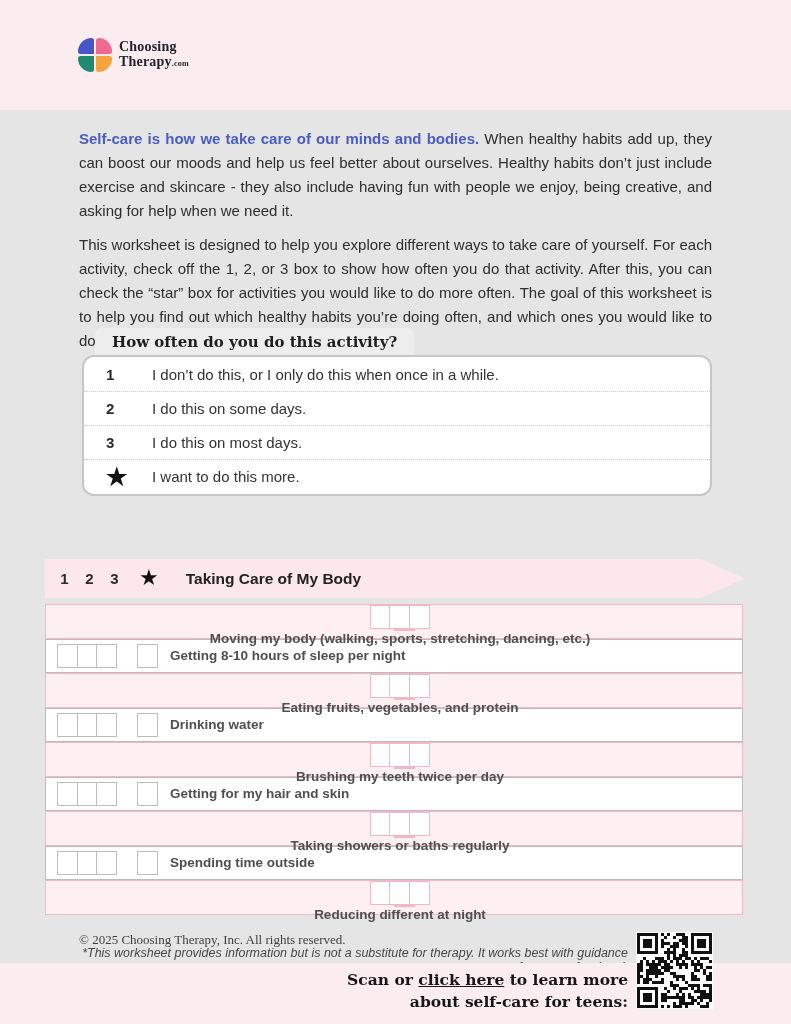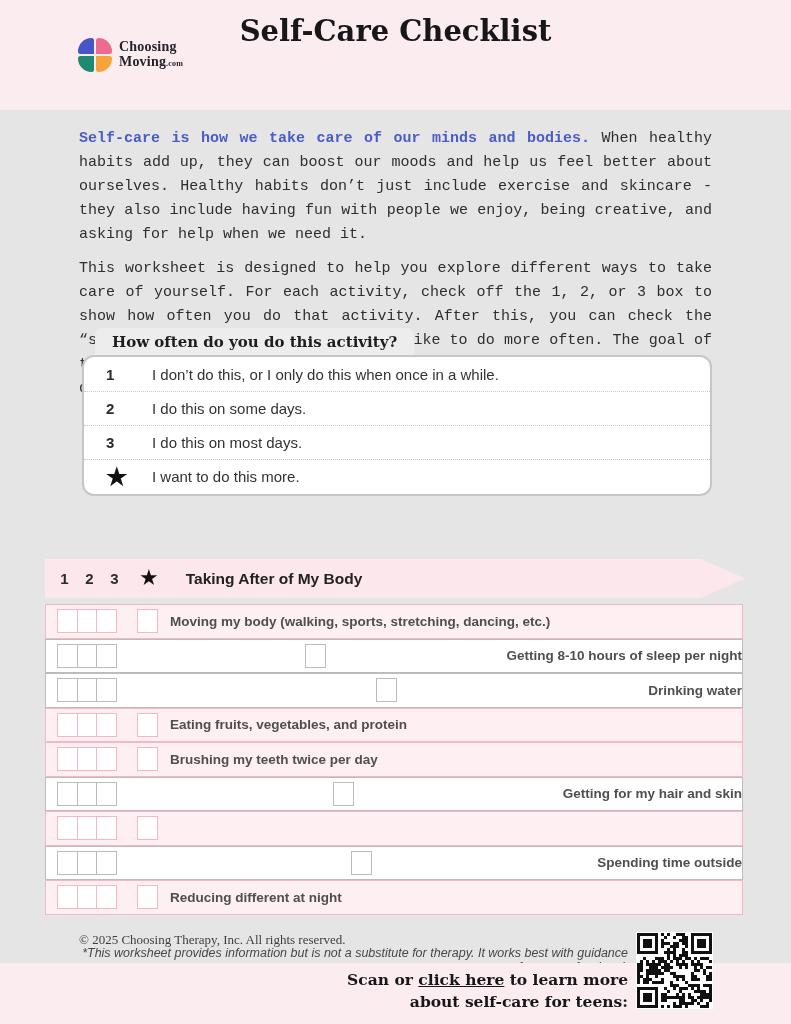--- a/index.html
+++ b/index.html
@@ -16,21 +16,21 @@
   .q3{bottom:0;left:0;background:#1f8a72;border-radius:3px 0 3px 16px;}
   .q4{bottom:0;right:0;background:#f6a33e;border-radius:0 3px 16px 3px;}
   .logo-text{font-family:"Liberation Serif",serif;font-weight:bold;font-size:14px;
              line-height:1.05;color:#23232b;letter-spacing:.2px;}
   .logo-suffix{font-size:8px;}
   .title{position:absolute;top:14px;left:0;width:100%;margin:0;text-align:center;
          font-family:"DejaVu Serif",serif;font-weight:bold;font-size:29px;line-height:1.22;color:#17171a;}
 
   
   .intro{position:absolute;top:127px;left:79px;width:633px;font-size:15px;line-height:24px;text-align:justify;}
-  .intro p{margin:0;font-family:Liberation Mono, monospace;}
+  .intro p{margin:0;}
   .intro .p2{margin-top:10px;}
   .hl{color:var(--blue);font-weight:bold;}
 
   
   .legend{position:absolute;top:328px;left:82px;width:630px;}
   .legend-tab{display:inline-block;margin-left:13px;background:var(--tab-bg);
               border-radius:7px 7px 0 0;padding:5px 17px 4px;
               font-family:"DejaVu Serif",serif;font-weight:bold;font-size:15px;color:#1e1e1e;text-align:center;}
   .legend-box{background:#fff;border:2px solid var(--box-border);border-radius:12px;
               padding:1px 0;position:relative;}
@@ -45,22 +45,22 @@
           display:flex;align-items:center;
           clip-path:polygon(0 0,calc(100% - 44px) 0,100% 50%,calc(100% - 44px) 100%,0 100%);}
   .banner .num{font-weight:bold;font-size:15px;color:#2b2b2b;width:25px;text-align:center;}
   .banner .num:first-child{margin-left:7px;}
   .banner .bstar{font-size:22px;color:#111;margin:0 0 2px 12px;}
   .banner .btitle{margin-left:27px;font-weight:bold;font-size:15.5px;color:#222;}
 
   
   .checklist{position:absolute;top:604px;left:45px;width:698px;}
   .crow{display:flex;align-items:center;height:34.5px;border:1.5px solid;box-sizing:border-box;}
-  .crow.pink{background:var(--pink-row-bg);border-color:var(--pink-row-border);}
-  .crow.white{background:#ffffff;border-color:var(--gray-row-border);justify-content:space-between;}
+  .crow.pink{background:var(--pink-row-bg);border-color:var(--pink-row-border);flex-direction:column;}
+  .crow.white{background:#ffffff;border-color:var(--gray-row-border);}
   .cbgroup{display:flex;margin-left:11px;}
   .cb{width:21px;height:24px;background:#fff;border:1.5px solid;box-sizing:border-box;}
   .crow.pink .cb{border-color:var(--pink-row-border);}
   .crow.white .cb{border-color:var(--gray-row-border);}
   .cbgroup .cb + .cb{margin-left:-1.5px;}
   .starcb{margin-left:20px;}
   .clabel{margin-left:12px;font-weight:bold;font-size:13.5px;color:#4f4f4f;}
 
   
   .disclaimer{position:absolute;top:946px;left:79px;width:549px;text-align:right;
@@ -81,25 +81,25 @@
   <header class="header">
     <div class="logo">
       <div class="logo-icon">
         <span class="q q1"></span>
           <span class="q q2"></span>
           <span class="q q3"></span>
           <span class="q q4"></span>
       </div>
       <div class="logo-text">
         <span>Choosing</span><br>
-        <span>Moving</span><span class="logo-suffix">.com</span>
+        <span>Therapy</span><span class="logo-suffix">.com</span>
       </div>
     </div>
     <h1 class="title">
-      <span>Self-Care Checklist</span><br>
+      <br>
     </h1>
   </header>
 
   <div class="intro">
     <p class="p1"><span class="hl">Self-care is how we take care of our minds and bodies.</span><span> When healthy habits add up, they can boost our moods and help us feel better about ourselves. Healthy habits don’t just include exercise and skincare - they also include having fun with people we enjoy, being creative, and asking for help when we need it.</span></p>
     <p class="p2">This worksheet is designed to help you explore different ways to take care of yourself. For each activity, check off the 1, 2, or 3 box to show how often you do that activity. After this, you can check the “star” box for activities you would like to do more often. The goal of this worksheet is to help you find out which healthy habits you’re doing often, and which ones you would like to do more.</p>
   </div>
 
   <div class="legend">
     <div class="legend-tab">How often do you do this activity?</div>
@@ -123,21 +123,21 @@
       </div>
   </div>
 
   <div class="banner">
     <span class="bstar-placeholder" style="display:flex">
         <span class="num">1</span>
         <span class="num">2</span>
         <span class="num">3</span>
       </span>
     <span class="bstar">★</span>
-    <span class="btitle">Taking After of My Body</span>
+    <span class="btitle">Taking Care of My Body</span>
   </div>
 
   <div class="checklist">
       <div class="crow pink">
         <div class="cbgroup">
           <span class="cb"></span>
           <span class="cb"></span>
           <span class="cb"></span>
         </div>
         <span class="cb starcb"></span>
@@ -145,63 +145,64 @@
       </div>
       <div class="crow white">
         <div class="cbgroup">
           <span class="cb"></span>
           <span class="cb"></span>
           <span class="cb"></span>
         </div>
         <span class="cb starcb"></span>
         <span class="clabel">Getting 8-10 hours of sleep per night</span>
       </div>
+      <div class="crow pink">
+        <div class="cbgroup">
+          <span class="cb"></span>
+          <span class="cb"></span>
+          <span class="cb"></span>
+        </div>
+        <span class="cb starcb"></span>
+        <span class="clabel">Eating fruits, vegetables, and protein</span>
+      </div>
       <div class="crow white">
         <div class="cbgroup">
           <span class="cb"></span>
           <span class="cb"></span>
           <span class="cb"></span>
         </div>
         <span class="cb starcb"></span>
         <span class="clabel">Drinking water</span>
       </div>
       <div class="crow pink">
         <div class="cbgroup">
           <span class="cb"></span>
           <span class="cb"></span>
           <span class="cb"></span>
         </div>
         <span class="cb starcb"></span>
-        <span class="clabel">Eating fruits, vegetables, and protein</span>
+        <span class="clabel">Brushing my teeth twice per day</span>
+      </div>
+      <div class="crow white">
+        <div class="cbgroup">
+          <span class="cb"></span>
+          <span class="cb"></span>
+          <span class="cb"></span>
+        </div>
+        <span class="cb starcb"></span>
+        <span class="clabel">Getting for my hair and skin</span>
       </div>
       <div class="crow pink">
         <div class="cbgroup">
           <span class="cb"></span>
           <span class="cb"></span>
           <span class="cb"></span>
         </div>
         <span class="cb starcb"></span>
-        <span class="clabel">Brushing my teeth twice per day</span>
-      </div>
-      <div class="crow white">
-        <div class="cbgroup">
-          <span class="cb"></span>
-          <span class="cb"></span>
-          <span class="cb"></span>
-        </div>
-        <span class="cb starcb"></span>
-        <span class="clabel">Getting for my hair and skin</span>
-      </div>
-      <div class="crow pink">
-        <div class="cbgroup">
-          <span class="cb"></span>
-          <span class="cb"></span>
-          <span class="cb"></span>
-        </div>
-        <span class="cb starcb"></span>
+        <span class="clabel">Taking showers or baths regularly</span>
       </div>
       <div class="crow white">
         <div class="cbgroup">
           <span class="cb"></span>
           <span class="cb"></span>
           <span class="cb"></span>
         </div>
         <span class="cb starcb"></span>
         <span class="clabel">Spending time outside</span>
       </div>

